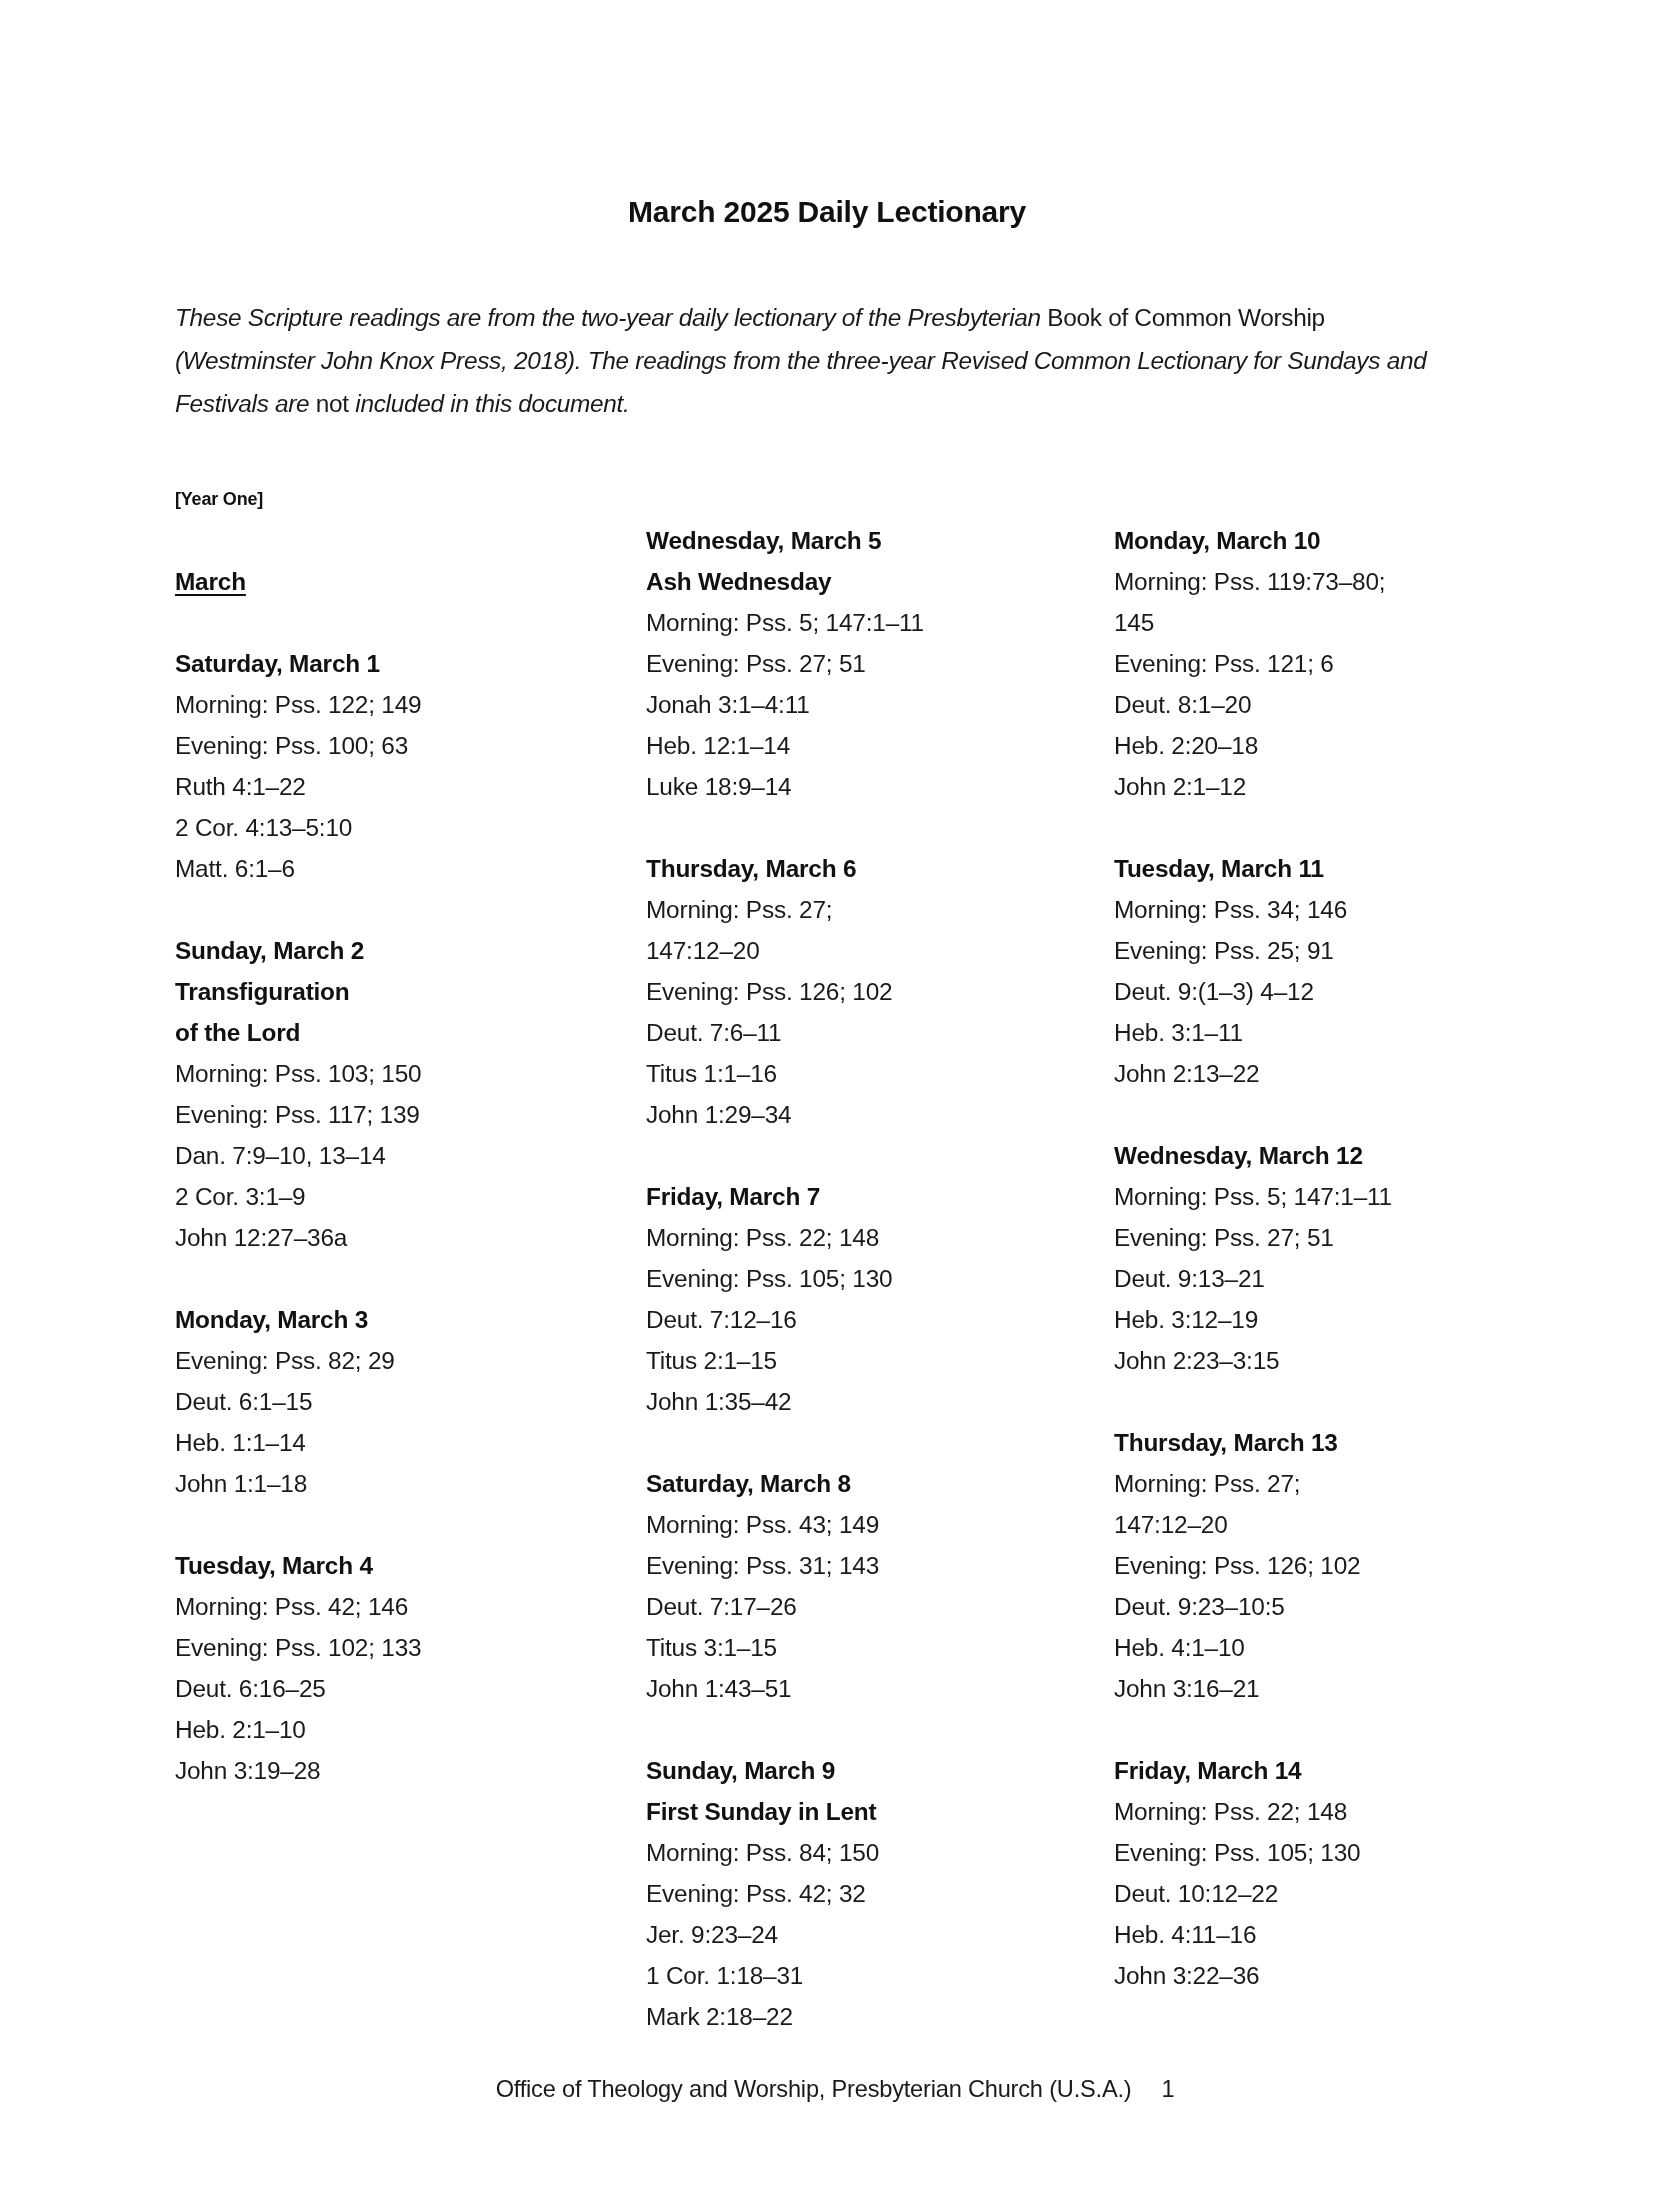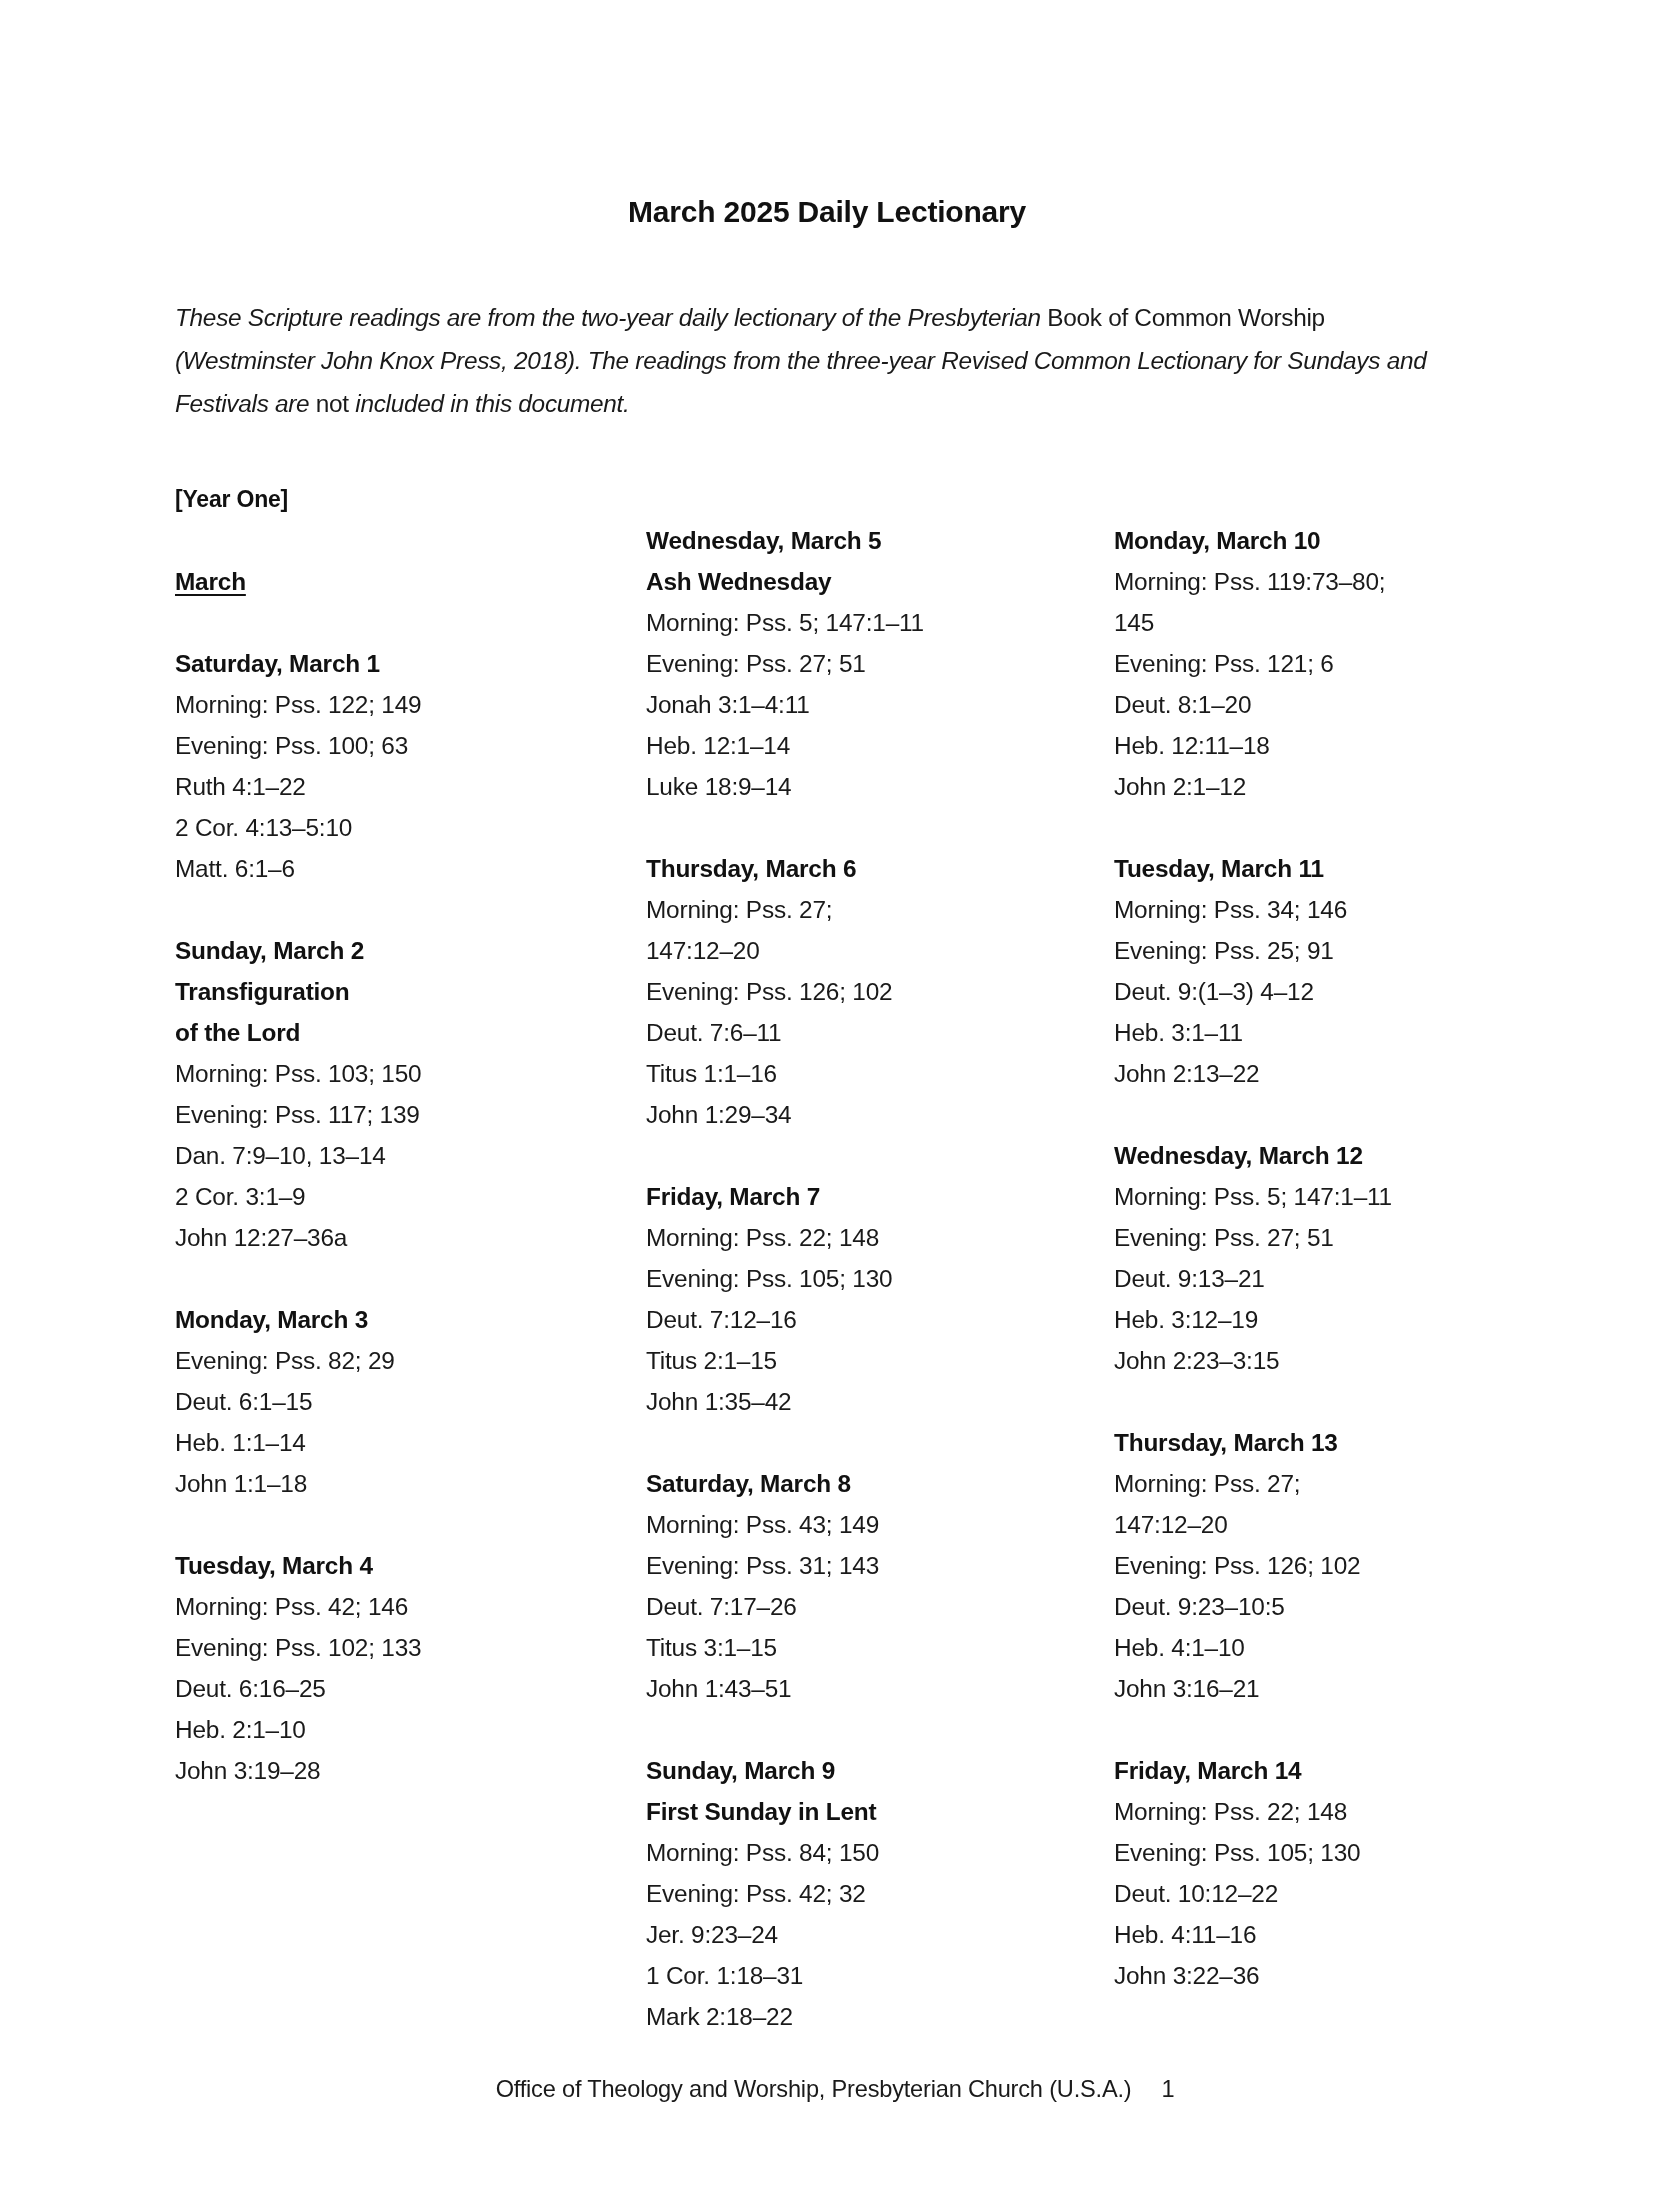--- a/index.html
+++ b/index.html
@@ -62,21 +62,21 @@
   }
   .col {
     position: absolute;
     top: 0;
   }
   .col-1 { left: 175px;  width: 441px; }
   .col-2 { left: 646px;  width: 441px; }
   .col-3 { left: 1114px; width: 441px; }
 
   .section-label {
-    font-size: 23px;
+    font-size: 18px;
     font-weight: bold;
     line-height: 41px;
     letter-spacing: -0.2px;
     color: #111111;
   }
   .month-label {
     font-size: 24.4px;
     font-weight: bold;
     line-height: 41px;
     letter-spacing: -0.2px;
@@ -226,21 +226,21 @@
     </div>
 
     <div class="col col-3">
       <div>
           <div class="day-block first">
             <div class="day-heading">Monday, March 10</div>
             <div class="reading">Morning: Pss. 119:73–80;
 145</div>
             <div class="reading">Evening: Pss. 121; 6</div>
             <div class="reading">Deut. 8:1–20</div>
-            <div class="reading">Heb. 12:11–18</div>
+            <div class="reading">Heb. 2:20–18</div>
             <div class="reading">John 2:1–12</div>
           </div>
           <div class="day-block">
             <div class="day-heading">Tuesday, March 11</div>
             <div class="reading">Morning: Pss. 34; 146</div>
             <div class="reading">Evening: Pss. 25; 91</div>
             <div class="reading">Deut. 9:(1–3) 4–12</div>
             <div class="reading">Heb. 3:1–11</div>
             <div class="reading">John 2:13–22</div>
           </div>

